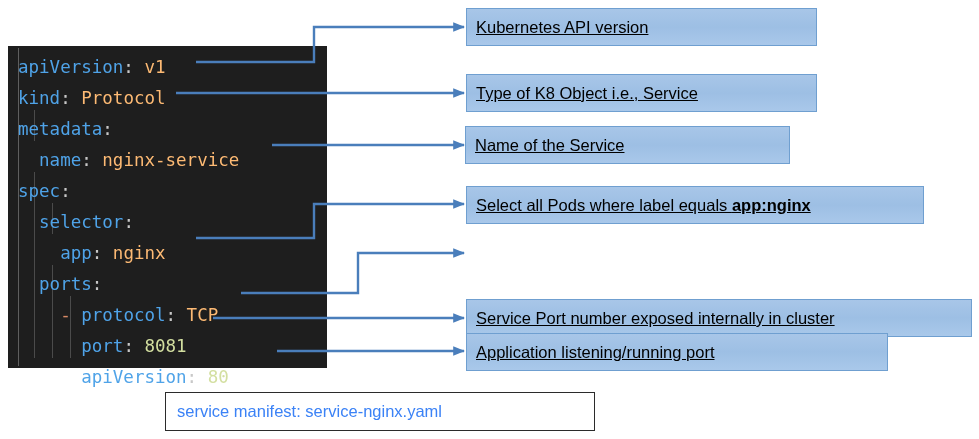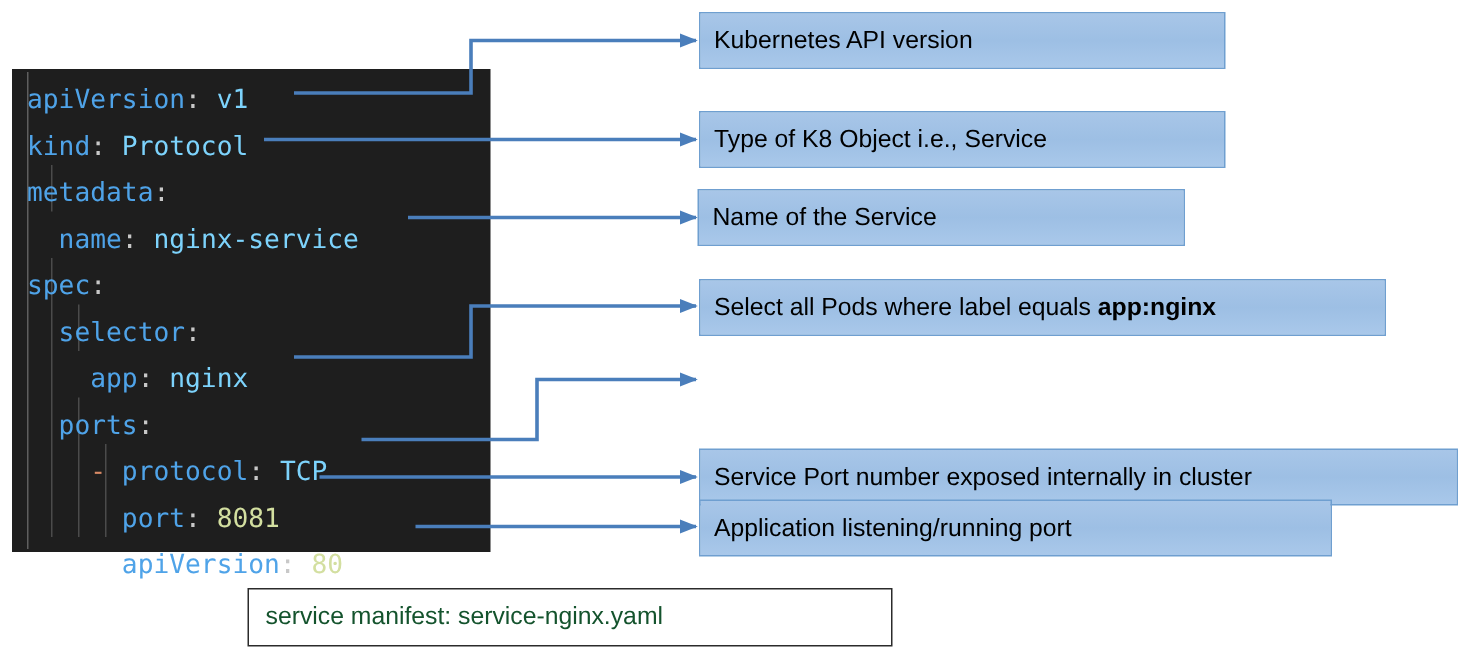--- a/index.html
+++ b/index.html
@@ -33,21 +33,21 @@
     line-height: 31px;
     white-space: pre;
     font-family: "DejaVu Sans Mono", "Liberation Mono", monospace;
     font-size: 17.5px;
     letter-spacing: 0px;
     color: #4a9eff;
     padding-left: 10px;
   }
   .tok-key   { color: #4fa3e8; }
   .tok-punct { color: #c8c8c8; }
-  .tok-str   { color: #7dd3fc; }
+  .tok-str   { color: #fdba74; }
   .tok-num   { color: #d3dfa0; }
   .tok-dash  { color: #d98a66; }
 
   
   .guide {
     position: absolute;
     width: 1px;
     background: #4b4b4b;
   }
   .guide.edge { background: #5f5f5f; }
@@ -58,34 +58,35 @@
     height: 38px;
     box-sizing: border-box;
     border: 1px solid #6f9fd0;
     background: linear-gradient(to bottom, #a8c6e8 0%, #9dbfe4 50%, #a9c8ea 100%);
     color: #000000;
     font-size: 16.5px;
     line-height: 36px;
     padding-left: 9px;
     white-space: nowrap;
     overflow: hidden;
+    text-decoration: underline;
   }
   .anno-box b { font-weight: bold; }
 
   
   #caption-box {
     position: absolute;
     left: 165px;
     top: 392px;
     width: 430px;
     height: 39px;
     box-sizing: border-box;
     border: 1px solid #2b2b2b;
     background: #ffffff;
-    color: #14532d;
+    color: #3b82f6;
     font-size: 16.5px;
     line-height: 37px;
     padding-left: 11px;
     white-space: nowrap;
   }
 
   
   #connectors {
     position: absolute;
     left: 0; top: 0;

